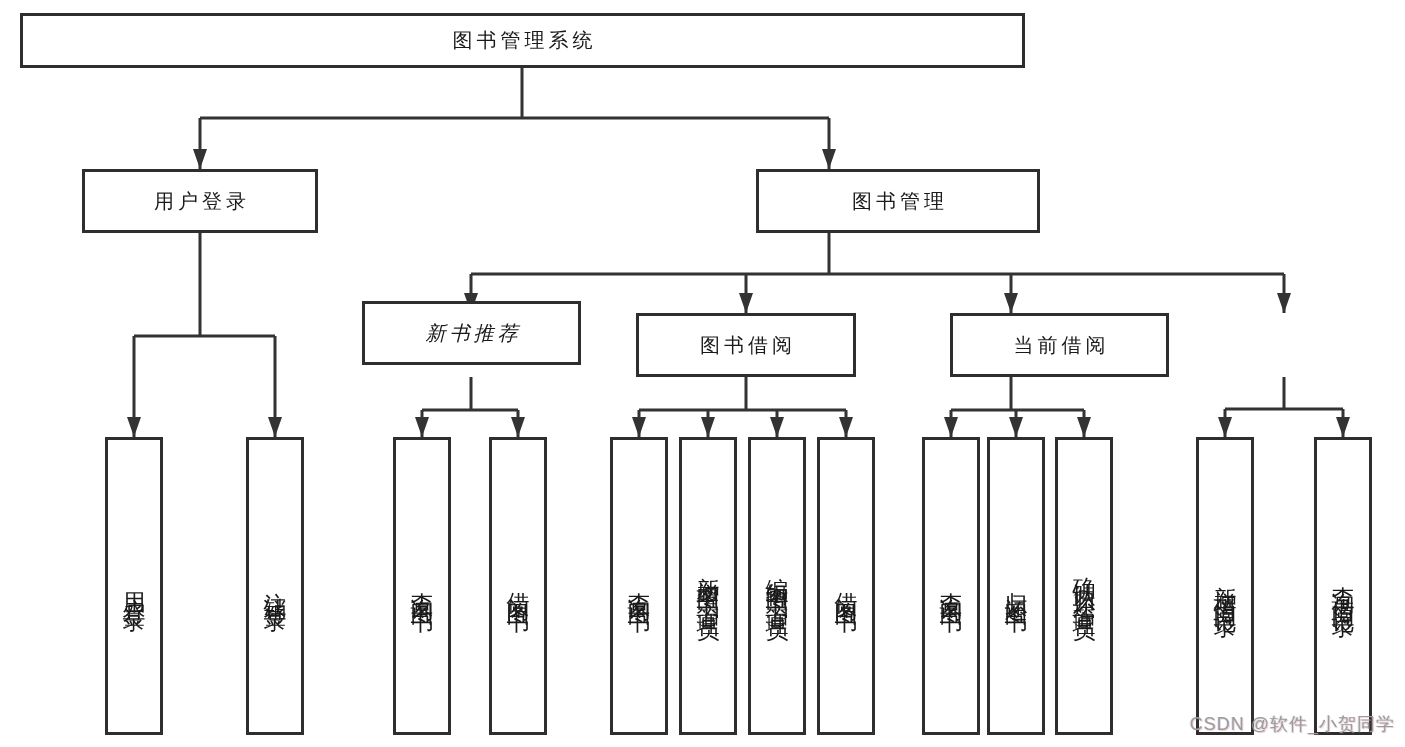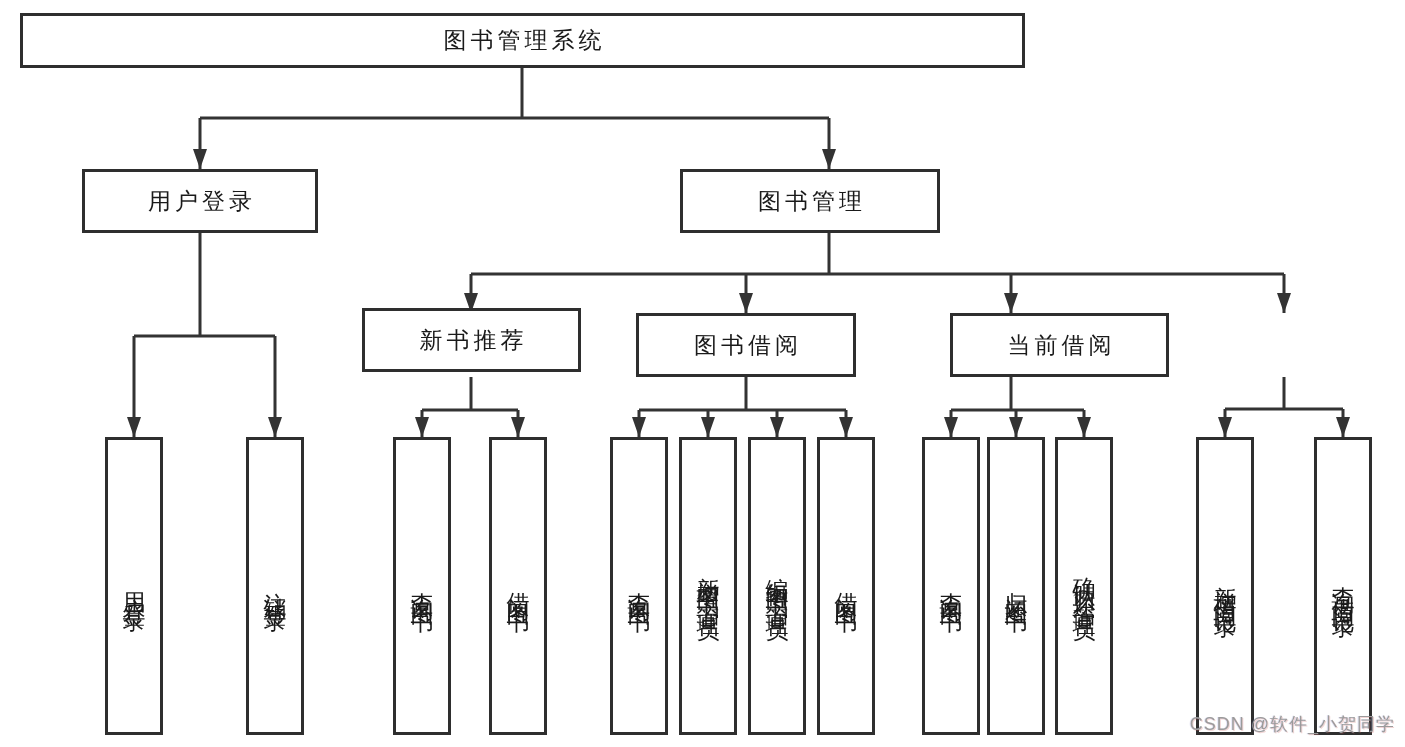--- a/index.html
+++ b/index.html
@@ -11,21 +11,21 @@
     font-family:"Liberation Sans", sans-serif; overflow:hidden;
   }
   #connectors{position:absolute; left:0; top:0; z-index:1;}
   #connectors path{stroke:var(--line); stroke-width:3; fill:none;}
   #connectors polygon{fill:var(--line);}
   .box{
     position:absolute; box-sizing:border-box; background:var(--box-bg);
     border:3px solid var(--border); display:flex; align-items:center; justify-content:center;
     z-index:2; color:var(--text);
   }
-  .hbox{height:64px; font-size:23px; letter-spacing:4px;}
+  .hbox{height:64px; font-size:20px; letter-spacing:4px;}
   .hbox .htext{white-space:nowrap; transform:translateX(2px);}
   .root{left:20px; top:13px; width:1005px; height:55px;}
   .vbox{top:437px; width:58px; height:298px;}
   .vtext{
     writing-mode:vertical-rl; text-orientation:mixed;
     font-size:23px; letter-spacing:6px; white-space:nowrap; line-height:1;
   }
   #watermark{
     position:absolute; right:10px; top:712px; z-index:3;
     font-size:18px; letter-spacing:1px; color:var(--wm);
@@ -76,25 +76,25 @@
       </g>
   </svg>
 
   <div class="box hbox root">
     <span class="htext">图书管理系统</span>
   </div>
 
   <div class="box hbox" style="left:82px; top:169px; width:236px;">
     <span class="htext">用户登录</span>
   </div>
-  <div class="box hbox" style="left:680px; top:169px; width:260px;">
+  <div class="box hbox" style="left:756px; top:169px; width:284px;">
     <span class="htext">图书管理</span>
   </div>
 
-  <div class="box hbox" style="left:362px; top:308px; width:219px;">
+  <div class="box hbox" style="left:362px; top:301px; width:219px;font-style:italic;">
     <span class="htext">新书推荐</span>
   </div>
   <div class="box hbox" style="left:636px; top:313px; width:220px;">
     <span class="htext">图书借阅</span>
   </div>
   <div class="box hbox" style="left:902px; top:313px; width:219px;margin-left:48px;">
     <span class="htext">当前借阅</span>
   </div>
 
   <div class="box vbox" style="left:105px;">

